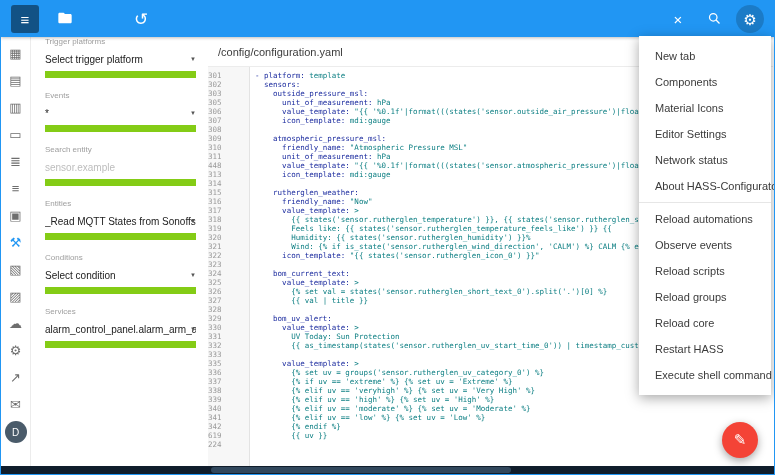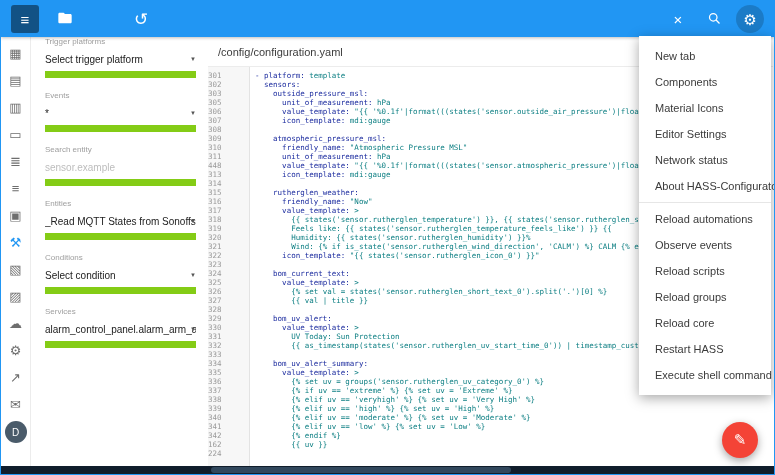--- a/index.html
+++ b/index.html
@@ -319,24 +319,20 @@
         </div>
         <div class="cm-line">
           <span class="ln">332</span>
           <span class="codetext"><span class="tk-val">          {{ as_timestamp(states('sensor.rutherglen_uv_start_time_0')) | timestamp_custom(' %I:%M%</span></span>
         </div>
         <div class="cm-line">
           <span class="ln">333</span>
           <span class="codetext"></span>
         </div>
         <div class="cm-line">
-          <span class="ln">334</span>
-          <span class="codetext"><span class="tk-key">      bom_uv_alert_summary:</span></span>
-        </div>
-        <div class="cm-line">
           <span class="ln">335</span>
           <span class="codetext"><span class="tk-key">        value_template:</span><span class="tk-val"> &gt;</span></span>
         </div>
         <div class="cm-line">
           <span class="ln">336</span>
           <span class="codetext"><span class="tk-val">          {% set uv = groups('sensor.rutherglen_uv_category_0') %}</span></span>
         </div>
         <div class="cm-line">
           <span class="ln">337</span>
           <span class="codetext"><span class="tk-val">          {% if uv == 'extreme' %} {% set uv = 'Extreme' %}</span></span>
@@ -355,21 +351,21 @@
         </div>
         <div class="cm-line">
           <span class="ln">341</span>
           <span class="codetext"><span class="tk-val">          {% elif uv == 'low' %} {% set uv = 'Low' %}</span></span>
         </div>
         <div class="cm-line">
           <span class="ln">342</span>
           <span class="codetext"><span class="tk-val">          {% endif %}</span></span>
         </div>
         <div class="cm-line">
-          <span class="ln">162</span>
+          <span class="ln">619</span>
           <span class="codetext"><span class="tk-val">          {{ uv }}</span></span>
         </div>
         <div class="cm-line">
           <span class="ln">224</span>
           <span class="codetext"></span>
         </div>
       </div>
   </div>
 
   <div class="menu-card" id="menu">

